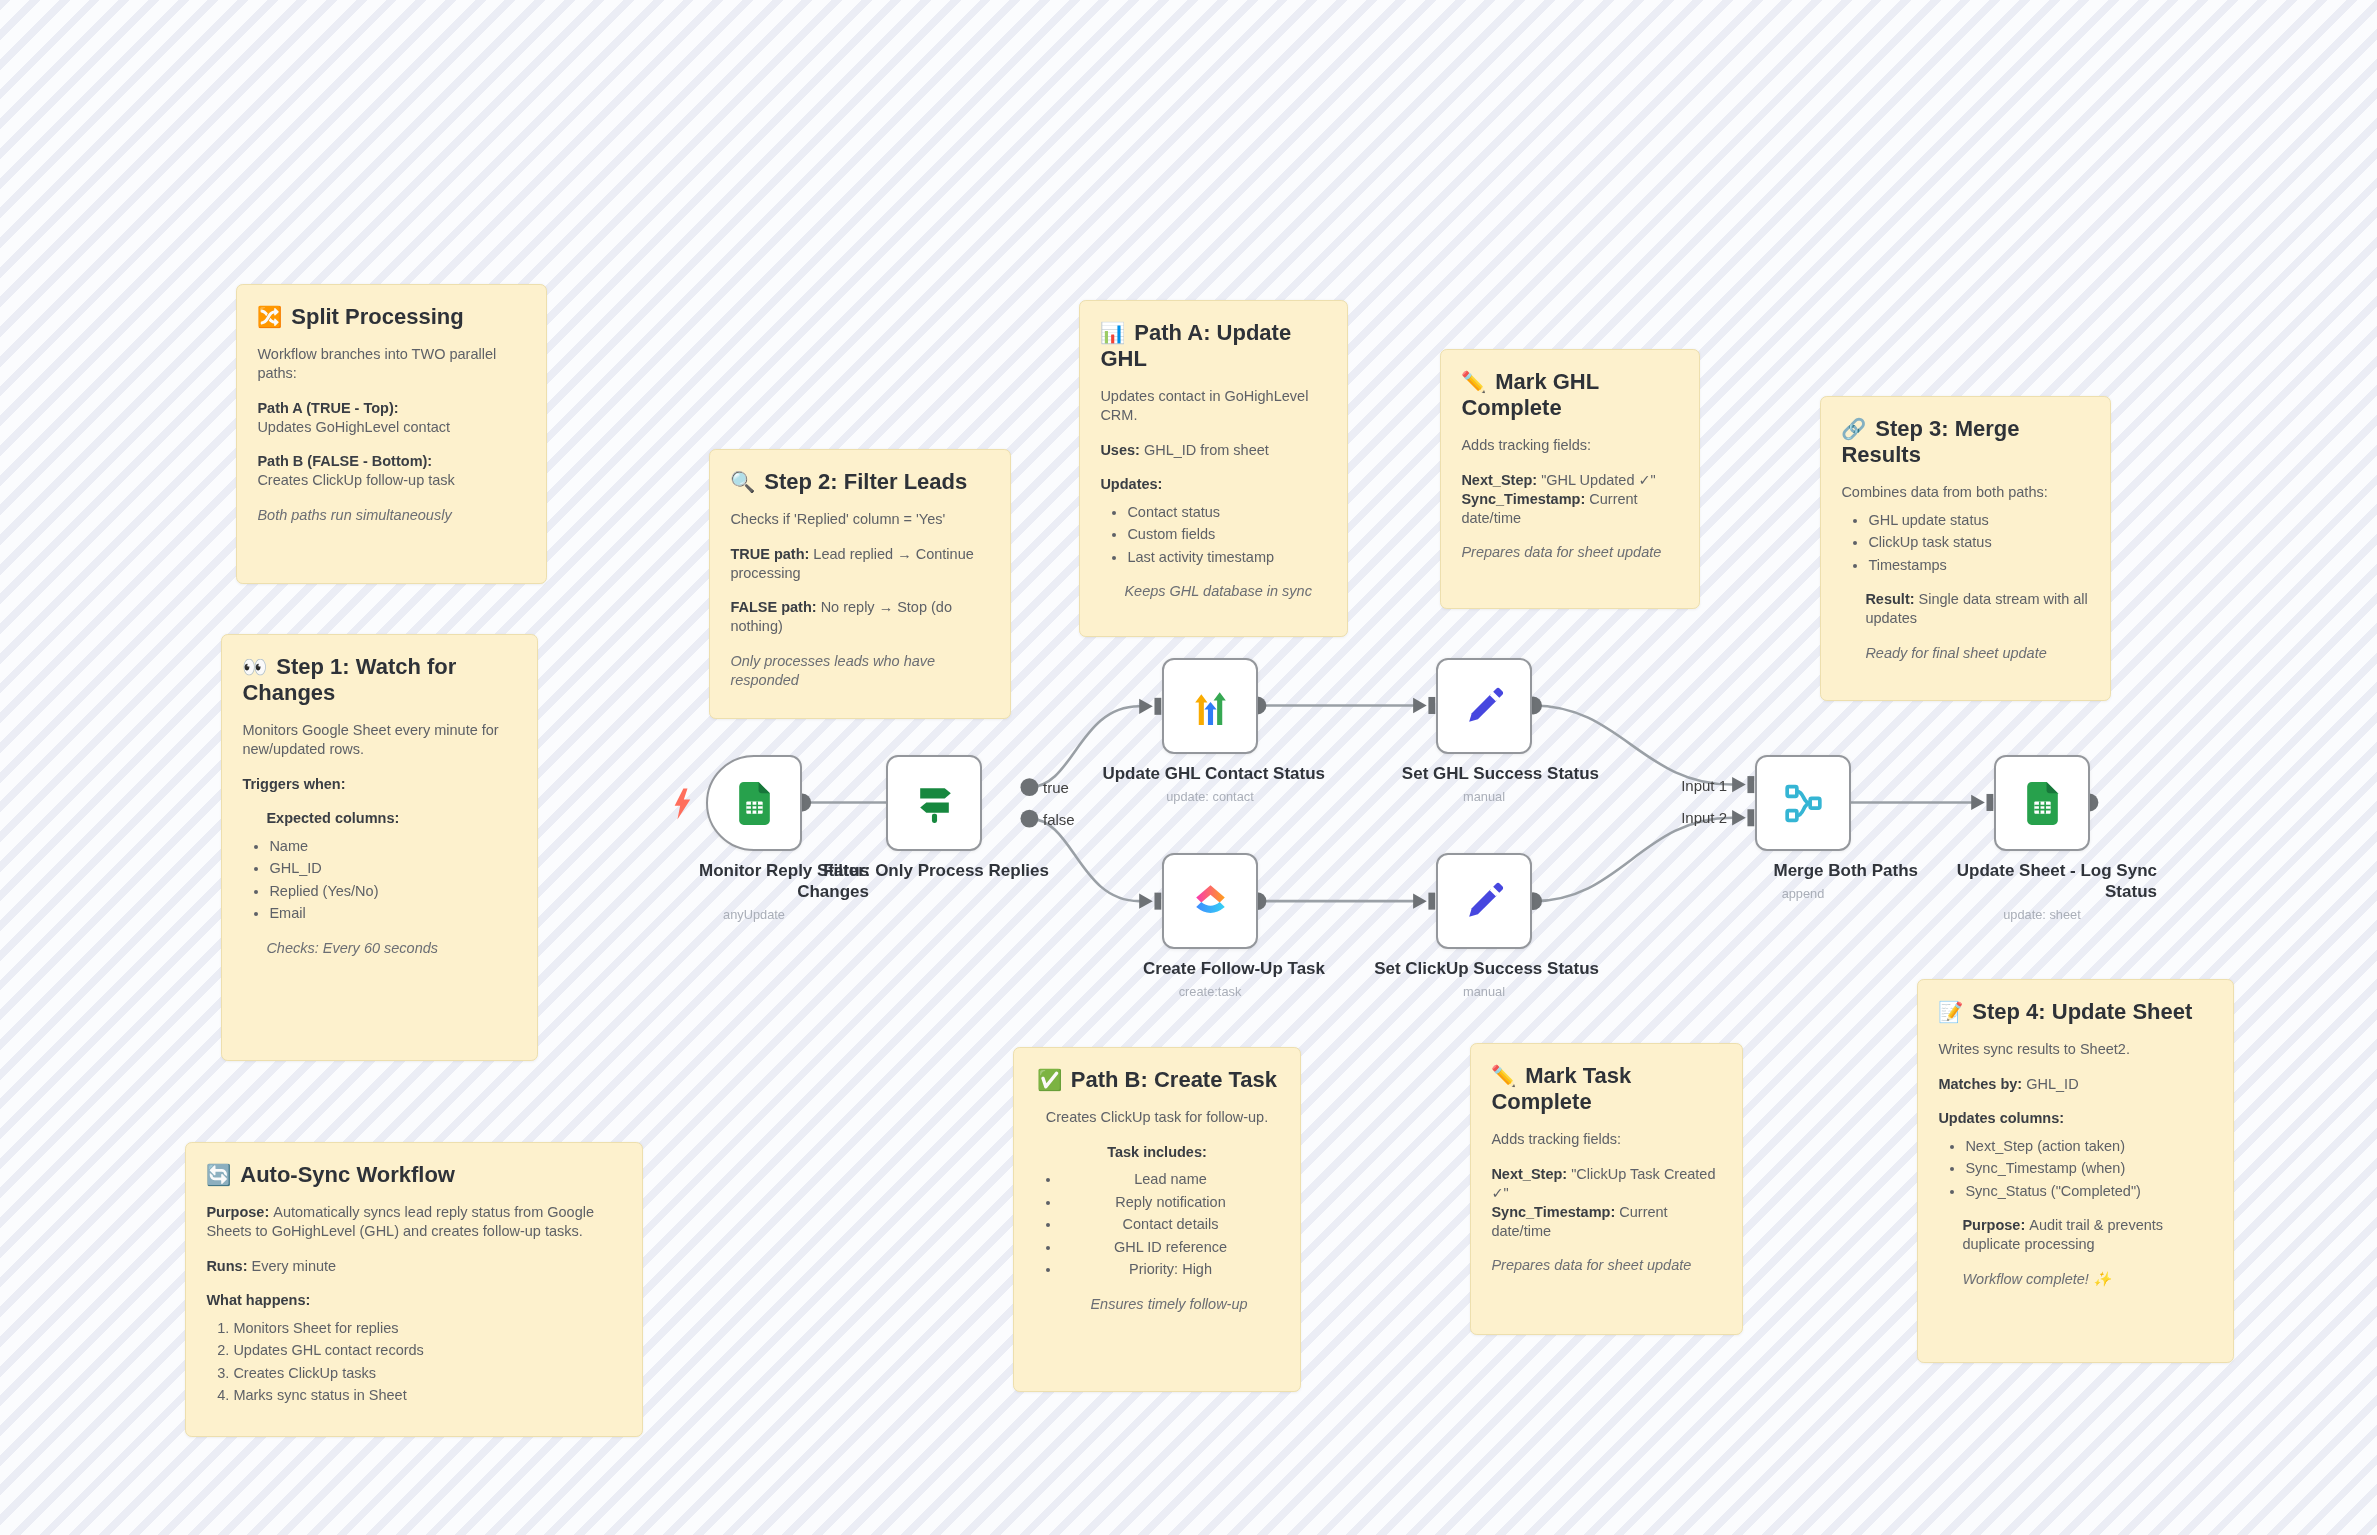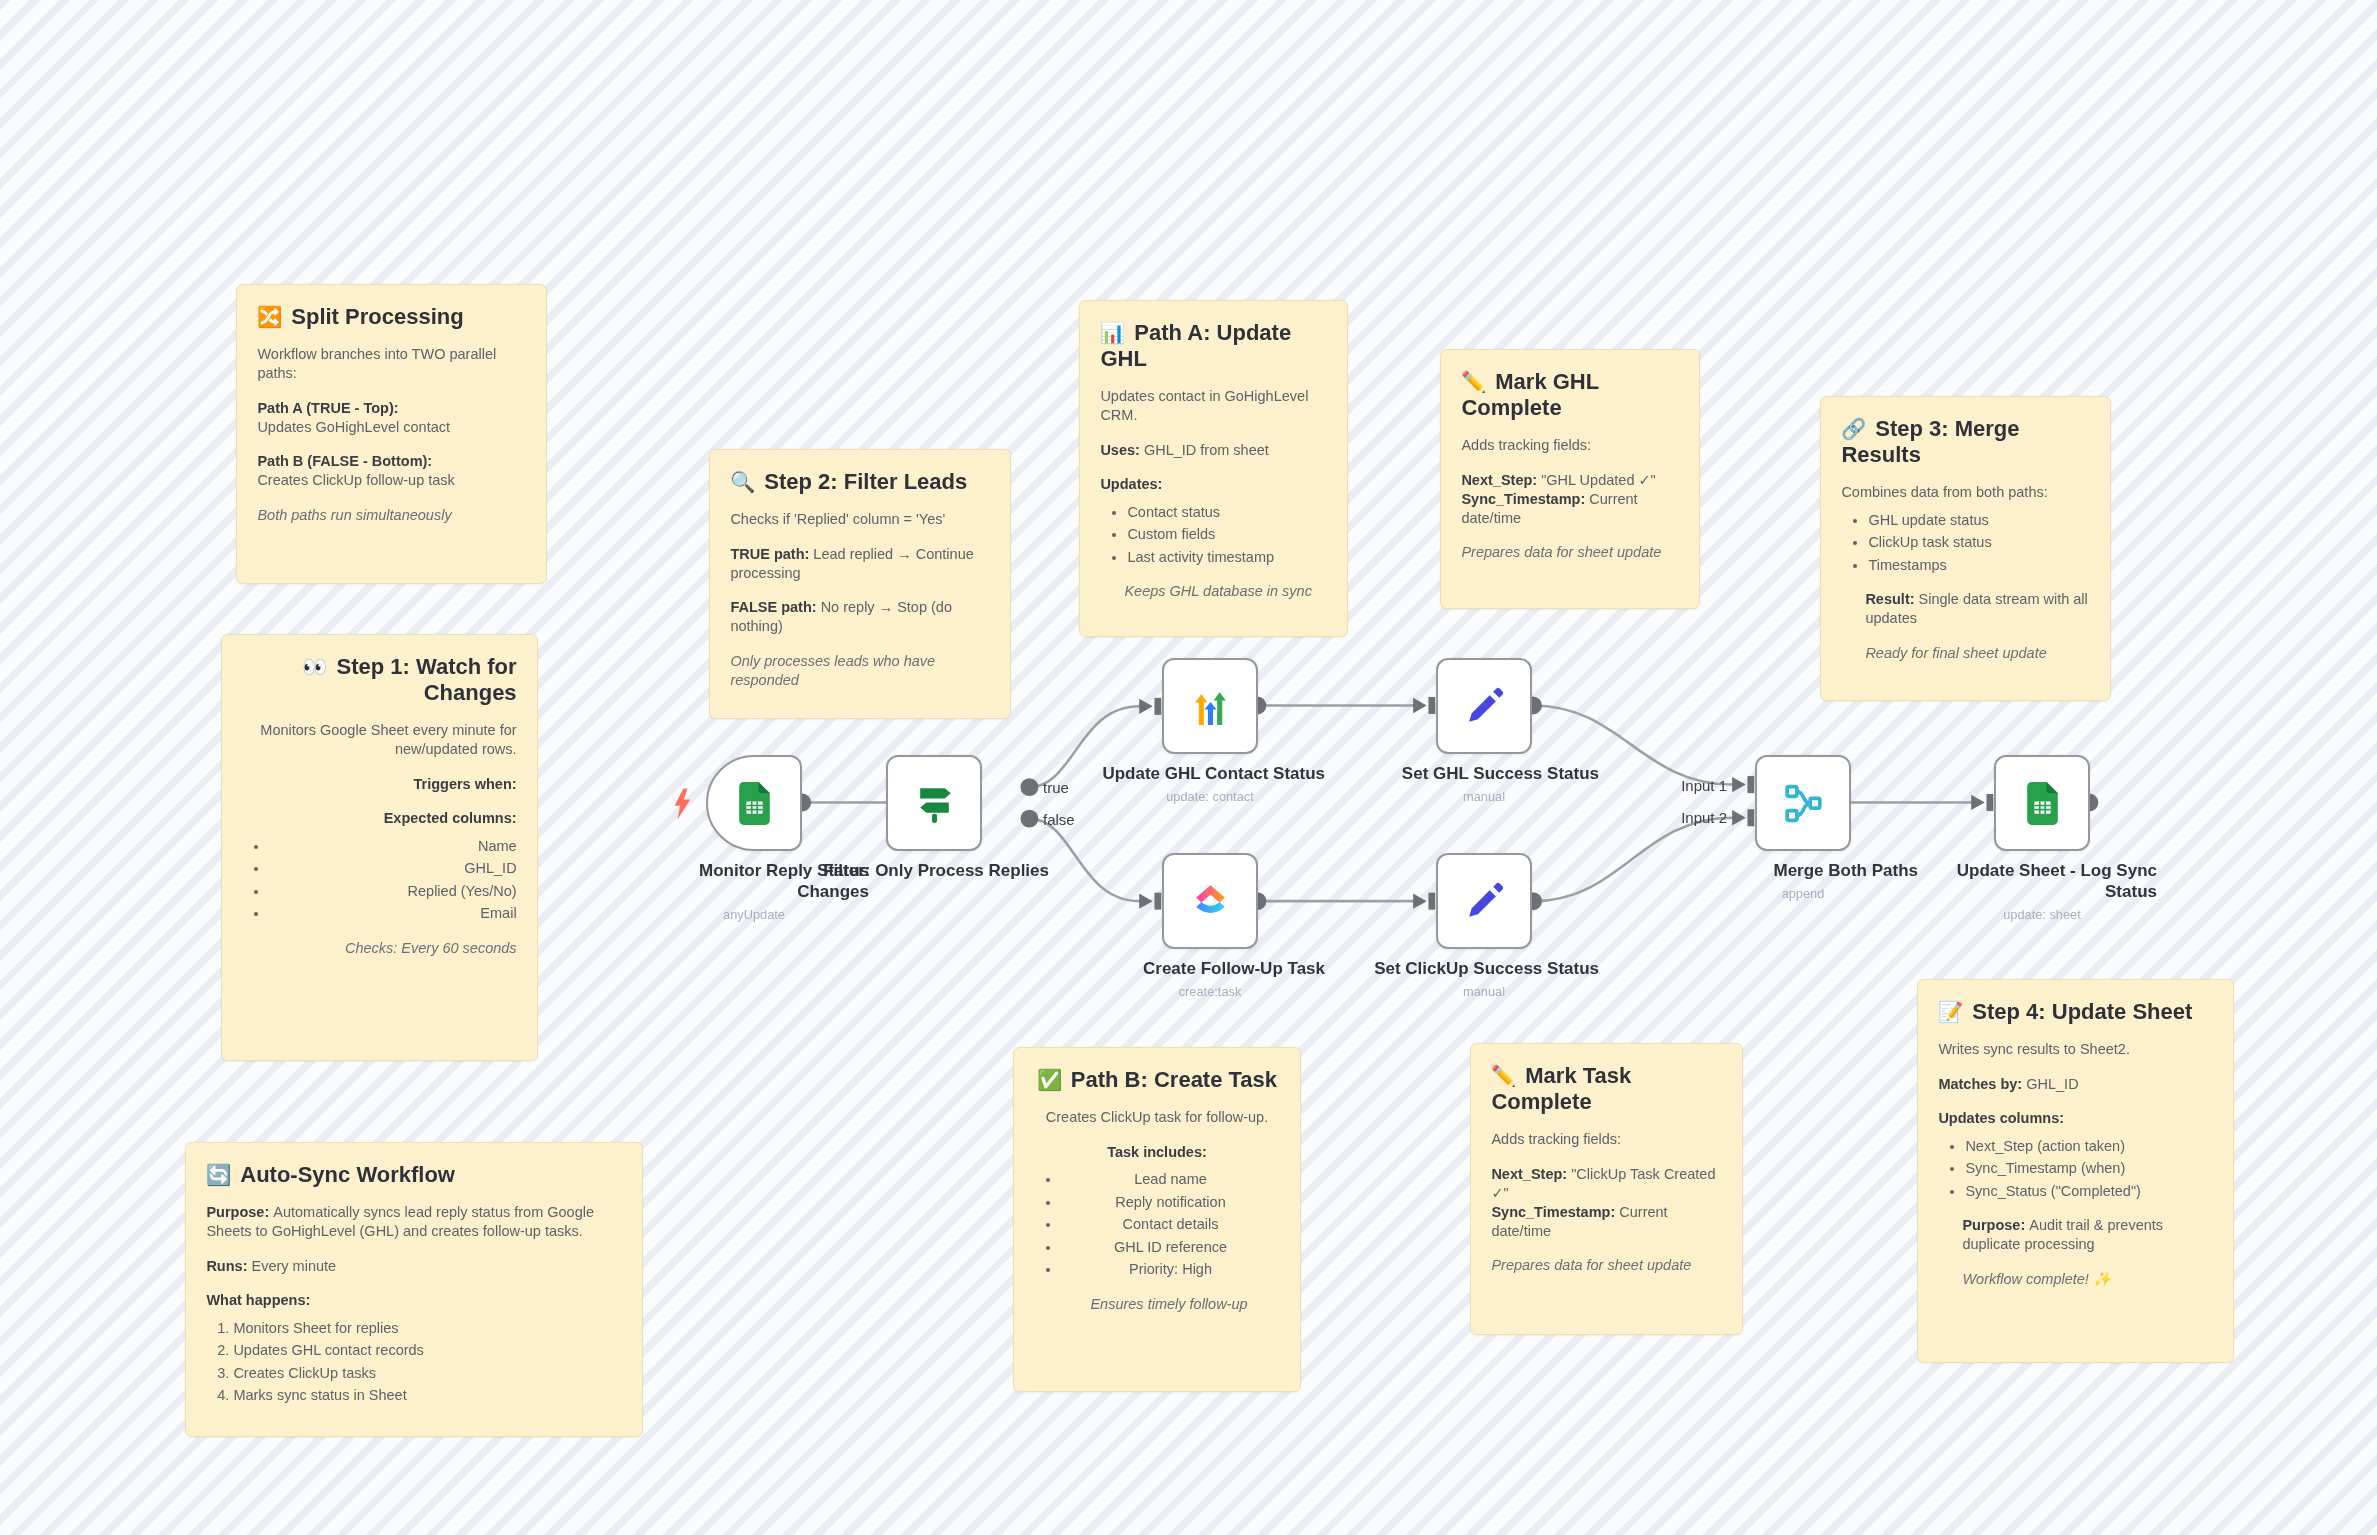--- a/index.html
+++ b/index.html
@@ -141,21 +141,21 @@
   <div id="notes">
       <div class="note" style="left: 236px; top: 284px; width: 311px; min-height: 300px;">
         <div class="note-title"><span class="note-emoji">🔀</span><span>Split Processing</span></div>
         <div class="note-p">Workflow branches into TWO parallel paths:</div>
         <div class="note-p"><strong>Path A (TRUE - Top):
 </strong><span>Updates GoHighLevel contact</span></div>
         <div class="note-p"><strong>Path B (FALSE - Bottom):
 </strong><span>Creates ClickUp follow-up task</span></div>
         <div class="note-p it">Both paths run simultaneously</div>
       </div>
-      <div class="note" style="left: 221px; top: 634px; width: 317px; min-height: 427px; text-align: right;">
+      <div class="note" style="left: 221px; top: 634px; width: 317px; min-height: 427px;">
         <div class="note-title"><span class="note-emoji">👀</span><span>Step 1: Watch for Changes</span></div>
         <div class="note-p">Monitors Google Sheet every minute for new/updated rows.</div>
         <div class="note-p"><strong>Triggers when:</strong></div>
         <div class="note-p ind"><strong>Expected columns:</strong></div>
         <ul class="note-list">
           <li>Name</li>
           <li>GHL_ID</li>
           <li>Replied (Yes/No)</li>
           <li>Email</li>
         </ul>

